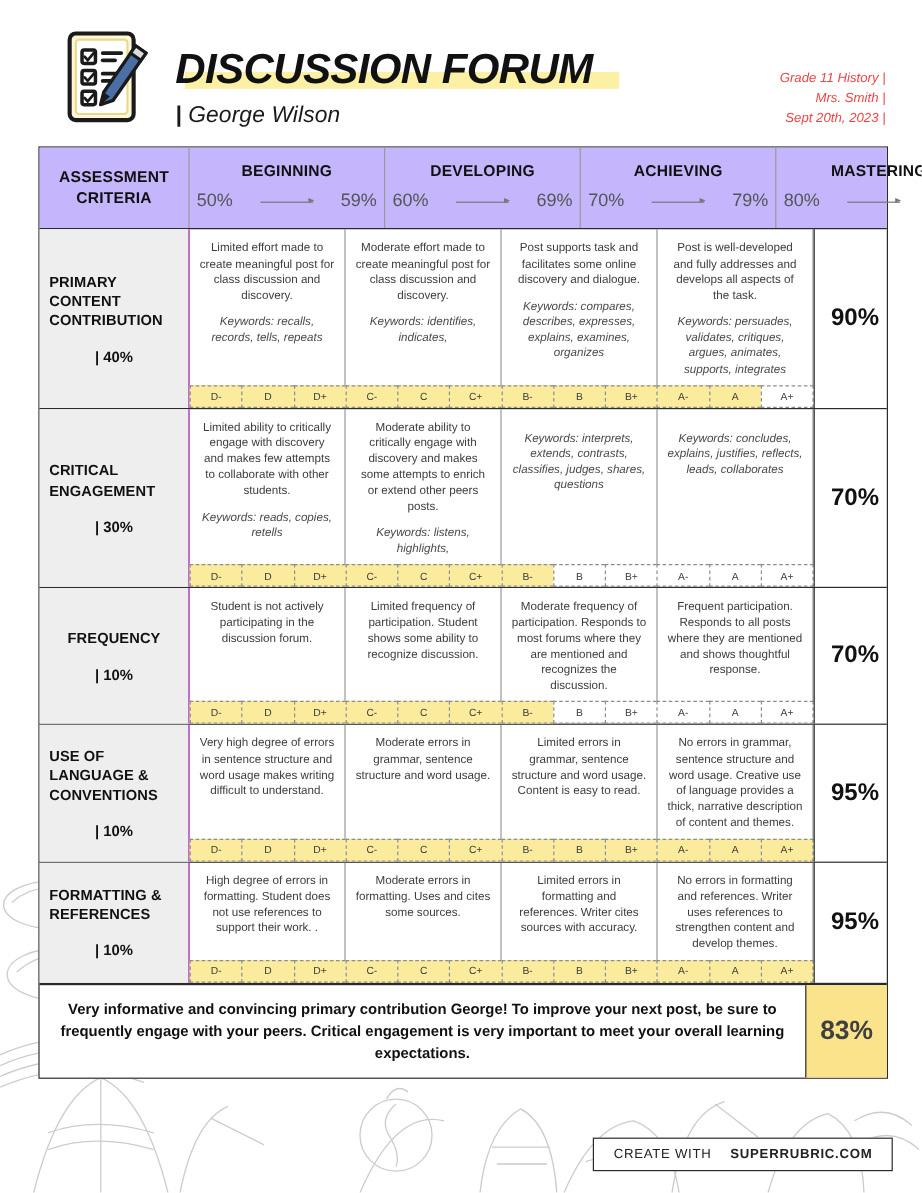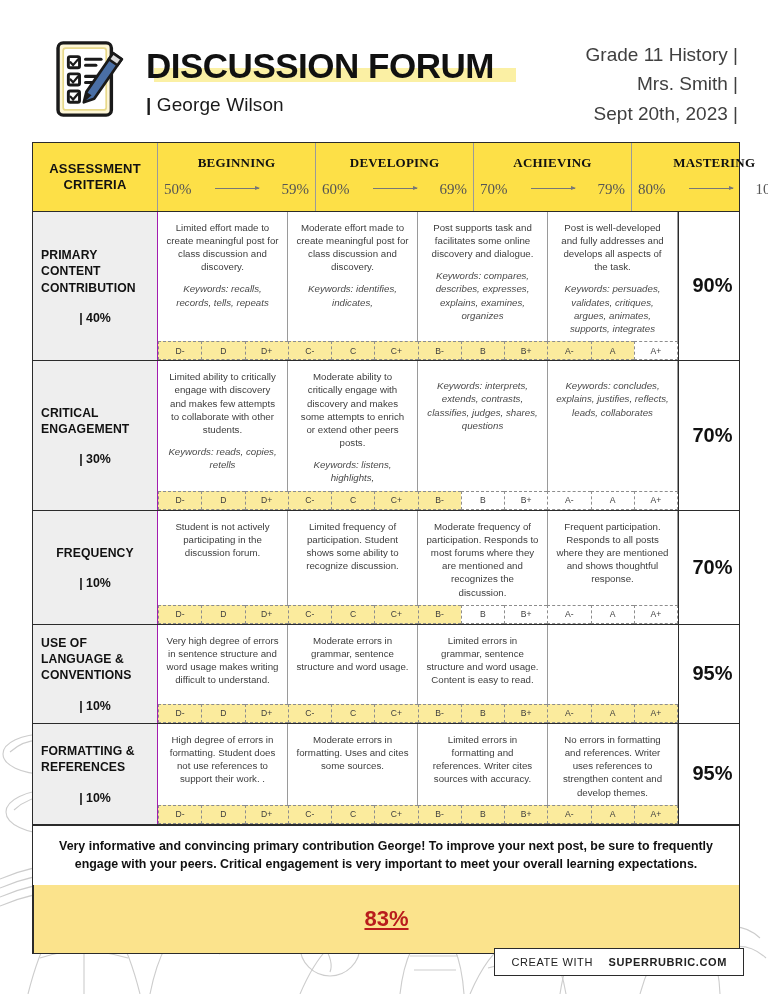--- a/index.html
+++ b/index.html
@@ -9,52 +9,52 @@
     background: #ffffff;
     overflow: hidden;
   }
   .page { position: relative; width: 768px; height: 994px; background:#fff; }
 
   
   .doodles { position: absolute; left: 0; bottom: 0; width: 768px; height: 300px;
              z-index: 0; opacity: .5; pointer-events: none; }
 
   
-  .header { position: relative; z-index: 2; display: flex; align-items: center;
-            padding: 28px 24px 8px 46px; }
+  .header { position: relative; z-index: 2; display: flex; align-items: flex-end;
+            padding: 18px 24px 8px 46px; font-style: italic; }
   .logo { width: 86px; height: 88px; flex: 0 0 86px; margin-right: 14px; margin-top: 2px; }
   .title-block { flex: 1 1 auto; padding-top: 8px; }
   .doc-title { font-size: 35px; font-weight: bold; letter-spacing: -0.5px;
                color: #111; line-height: 1; display: inline-block;
                position: relative; white-space: nowrap; }
   .doc-title .hl { position: absolute; left: 8px; right: -22px; bottom: 1px; height: 14px;
                    background: #fbf0a4; z-index: -1; }
   .student { font-size: 19px; color: #1a1a1a; margin-top: 11px; letter-spacing: .1px; }
   .student .bar { font-weight: bold; }
-  .meta { flex: 0 0 auto; text-align: right; font-size: 19px; color: #404040;
+  .meta { flex: 0 0 auto; text-align: right; font-size: 11px; color: #ef4444;
           line-height: 1.55; padding-top: 12px; padding-right: 6px; }
 
   
   .rubric { position: relative; z-index: 2; margin: 6px 28px 0 32px;
             border: 1.4px solid #2b2b2b; background: #fff; }
 
   .row { display: flex; border-bottom: 1.4px solid #2b2b2b; }
   .row:last-child { border-bottom: none; }
 
   .cell { border-right: 1px solid #9a9a9a; padding: 8px 7px;
           font-size: 9.7px; color: #3a3a3a; line-height: 1.34; text-align: center; }
   .cell:last-child { border-right: none; }
 
   
   .c-crit  { flex: 0 0 125px; }
-  .c-level { flex: 0 0 130px; font-family: Liberation Serif, serif; }
+  .c-level { flex: 0 0 130px; }
   .c-score { flex: 0 0 68px; border-left: 1.4px solid #2b2b2b; }
 
   
-  .head-row { background: #fde047; }
+  .head-row { background: #c4b5fd; }
   .head-row .cell { display: flex; flex-direction: column; align-items: center;
                     justify-content: center; padding: 12px 6px; }
   .head-title { font-size: 13px; font-weight: bold; color: #111; letter-spacing: .2px;
                 line-height: 1.25; }
   .head-range { display: flex; align-items: center; justify-content: center;
                 gap: 23px; margin-top: 7px; font-size: 15px; color: #555; }
   .arrow { display: inline-block; width: 44px; height: 1px; background: #777;
            position: relative; }
   .arrow::after { content: ""; position: absolute; right: -1px; top: -2.5px;
                   border-left: 5px solid #777; border-top: 2.8px solid transparent;
@@ -89,27 +89,27 @@
 
   
   .crit-row { display: flex; border-bottom: 1.4px solid #2b2b2b; }
   .crit-left { flex: 0 0 125px; border-right: 1px solid #a21caf; }
   .crit-mid  { flex: 0 0 520px; display: flex; flex-direction: column; }
   .crit-mid .lvls { display: flex; flex: 1 1 auto; }
   .crit-right { flex: 0 0 68px; border-left: 1.4px solid #2b2b2b; display: flex;
                 align-items: center; justify-content: center; }
 
   
-  .comment-row { display: flex; border-top: 1.4px solid #2b2b2b; flex-direction: column; }
+  .comment-row { display: flex; border-top: 1.4px solid #2b2b2b; }
   .comment-box { flex: 1 1 auto; padding: 11px 16px; text-align: center;
                  font-size: 12.4px; font-weight: bold; color: #111; line-height: 1.5;
                  display: flex; align-items: center; justify-content: center; }
   .total-box { flex: 0 0 68px; background: #fbe38c; border-left: 1.4px solid #2b2b2b;
                display: flex; align-items: center; justify-content: center;
-               font-size: 22px; font-weight: bold; color: #b91c1c; text-decoration: underline; }
+               font-size: 22px; font-weight: bold; color: #404040; }
 
   
   .footer-badge { position: absolute; right: 24px; bottom: 18px; z-index: 3;
                   background: #fff; border: 1.2px solid #2b2b2b;
                   padding: 7px 16px; font-size: 11px; letter-spacing: .6px;
                   color: #222; }
   .footer-badge b { font-weight: bold; padding-left: 12px; }
 </style>
 </head>
 <body>
@@ -371,20 +371,23 @@
             <div class="lvls">
               <div class="lvl-wrap">
                 <div class="lvl-text"><span>Very high degree of errors in sentence structure and word usage makes writing difficult to understand.</span></div>
               </div>
               <div class="lvl-wrap">
                 <div class="lvl-text"><span>Moderate errors in grammar, sentence structure and word usage.</span></div>
               </div>
               <div class="lvl-wrap">
                 <div class="lvl-text"><span>Limited errors in grammar, sentence structure and word usage. Content is easy to read.</span></div>
               </div>
+              <div class="lvl-wrap">
+                <div class="lvl-text"><span>No errors in grammar, sentence structure and word usage. Creative use of language provides a thick, narrative description of content and themes.</span></div>
+              </div>
             </div>
             <div class="grades">
               <div class="grade on">D-</div>
               <div class="grade on">D</div>
               <div class="grade on">D+</div>
               <div class="grade on">C-</div>
               <div class="grade on">C</div>
               <div class="grade on">C+</div>
               <div class="grade on">B-</div>
               <div class="grade on">B</div>

